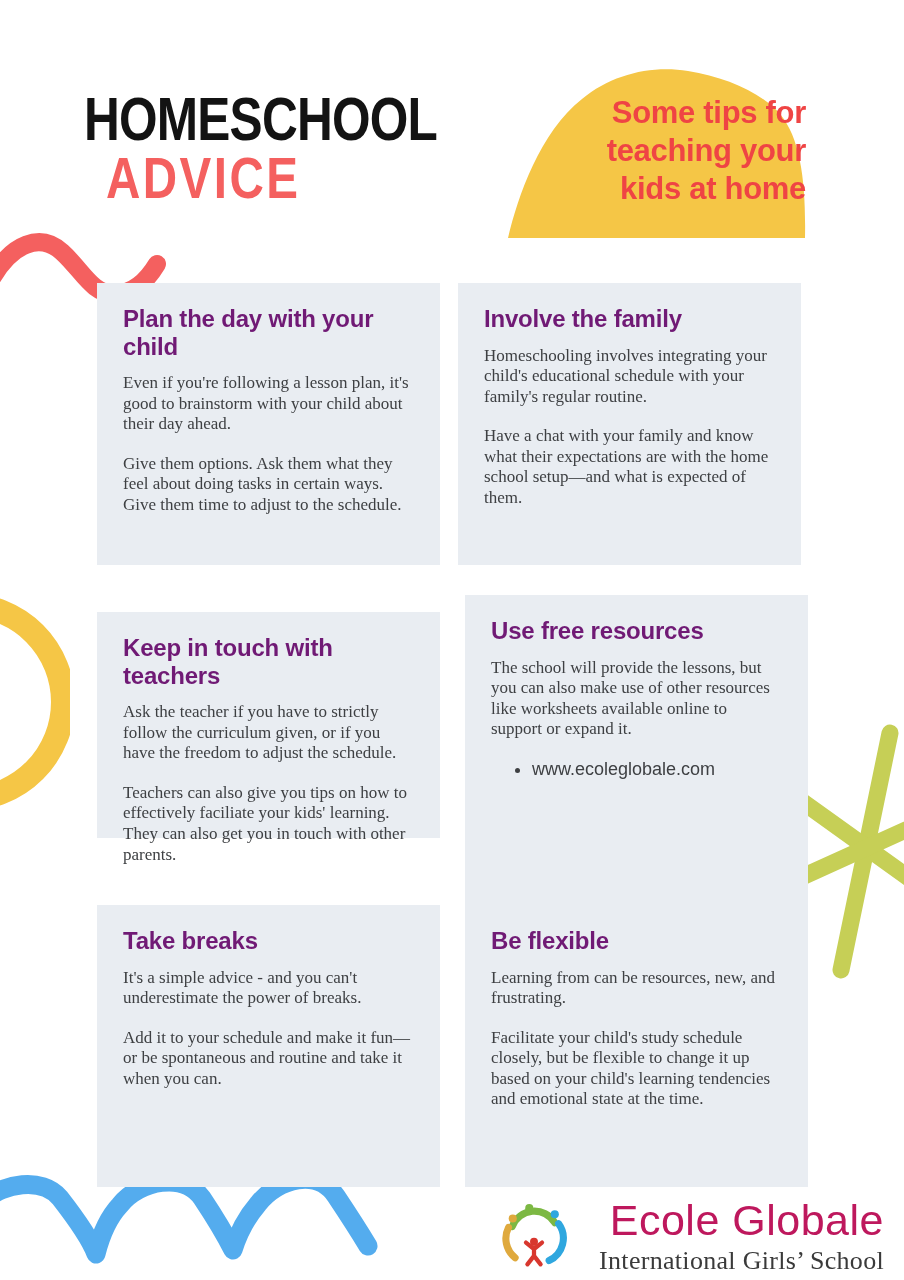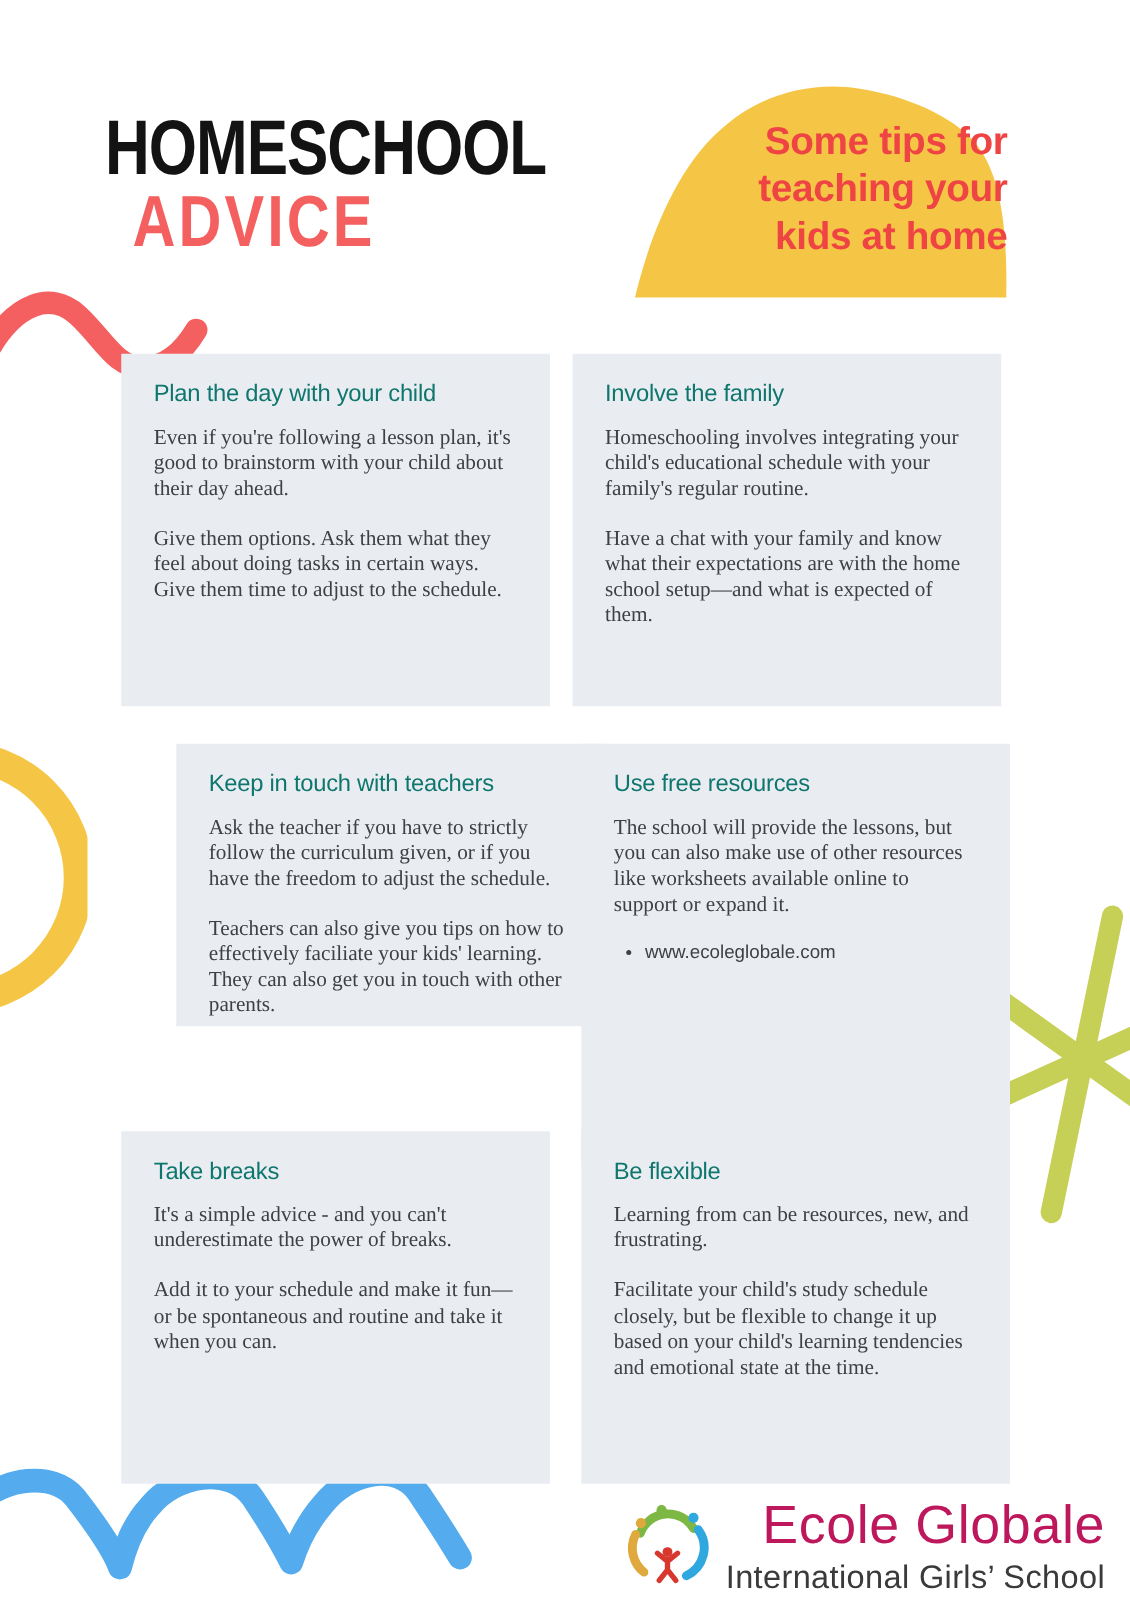--- a/index.html
+++ b/index.html
@@ -36,43 +36,43 @@
 
   
   .card {
     position:absolute;
     width:343px; height:282px;
     background:#E9EDF2;
     padding:22px 26px; box-sizing:border-box;
   }
   #card-0 { left:97px;  top:283px; }
   #card-1 { left:458px; top:283px; }
-  #card-2 { left:97px;  top:595px; height:226px;margin-left:44px; }
+  #card-2 { left:97px;  top:612px; height:226px; }
   #card-3 { left:465px; top:595px; height:335px; }
   #card-4 { left:97px;  top:905px; }
   #card-5 { left:465px; top:905px; }
 
   .card h3 {
     margin:0 0 13px;
-    font-size:19px; font-weight:400; color:#0f766e;
+    font-size:24px; font-weight:700; color:#701a75;
     line-height:1.15; letter-spacing:-0.2px;
   }
   .card p {
     margin:0 0 19px;
     font-size:17px; color:#3E4043; line-height:1.21;font-family:Liberation Serif, serif;
   }
   .card ul {
-    margin:0; padding-left:25px;
-    font-size:15px; color:#3E4043; line-height:1.21;
+    margin:16px; padding-left:25px;
+    font-size:18px; color:#3E4043; line-height:1.21;
   }
 
   
   .brand-block { right:20px; top:1199px; text-align:right; }
   .brand-name { font-size:43px; color:#be185d; line-height:1; letter-spacing:0.5px; }
-  .brand-tagline { font-size:26px; color:#3A3A3A; line-height:1; margin-top:6px; letter-spacing:0.3px; }
+  .brand-tagline { font-size:26px; color:#3A3A3A; line-height:1; margin-top:6px; letter-spacing:0.3px;font-family:Liberation Serif, serif; }
 
   svg { display:block; }
 </style>
 </head>
 <body>
 
 <svg class="abs" style="left:480px; top:55px;" width="424" height="200" viewBox="480 55 424 200">
   <path d="M 508,238 C 518,196 540,132 582,99 C 612,74 652,65 688,71 C 726,77 762,93 780,114 C 801,139 806,184 805,238 Z" fill="#F5C646"></path>
 </svg>
 

